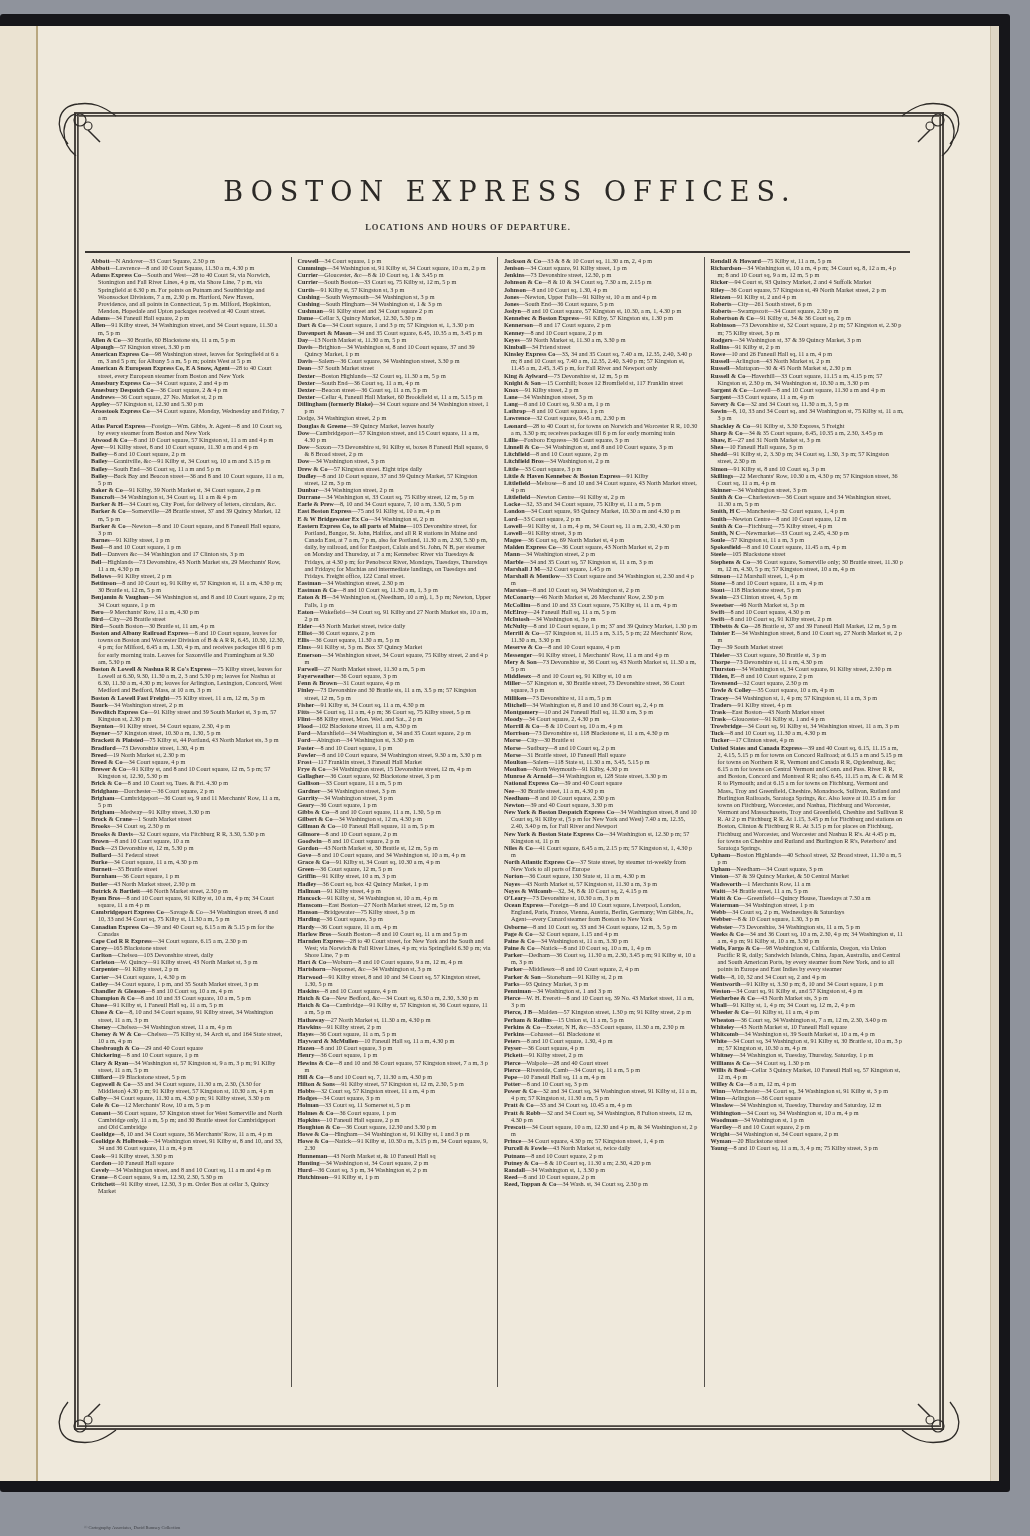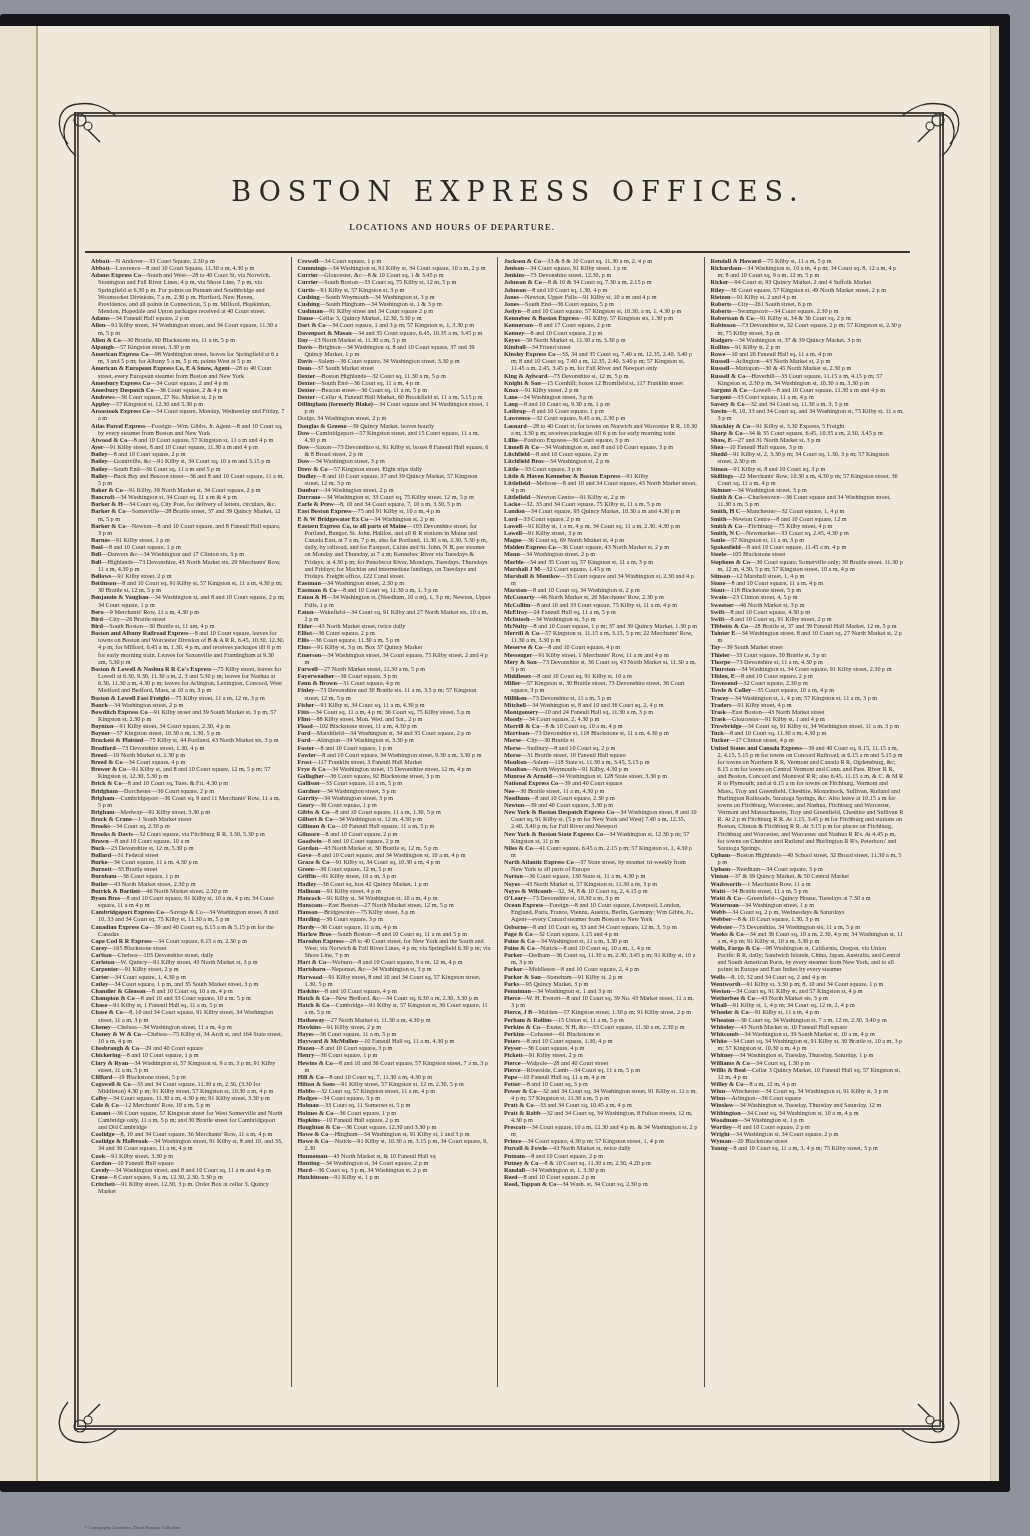--- a/index.html
+++ b/index.html
@@ -4,22 +4,22 @@
 <style>
   html,body{margin:0;padding:0;}
   body{width:1030px;height:1536px;background:#8f939c;position:relative;overflow:hidden;font-family:"Liberation Serif","DejaVu Serif",serif;}
   .cover{position:absolute;left:0;top:14px;width:1010px;height:1478px;background:#16161a;border-radius:3px;}
   .page-left{position:absolute;left:0;top:26px;width:36px;height:1455px;background:#ebe3d2;border-right:3px solid #b9a77f;}
   .page{position:absolute;left:38px;top:26px;width:952px;height:1455px;background:#efe9dc;}
   .page-edge{position:absolute;left:990px;top:26px;width:8px;height:1455px;background:#ded6c4;border-left:1px solid #c9bfa8;}
   .frame{position:absolute;left:74px;top:112px;width:870px;height:1318px;border:5px double #4a4540;box-sizing:border-box;}
   .frame-inner{position:absolute;left:78px;top:116px;width:862px;height:1310px;border:1px solid #6f6a62;box-sizing:border-box;}
   .corner{position:absolute;width:70px;height:70px;}
-  .title{position:absolute;left:88px;top:176px;width:860px;text-align:center;font-size:27px;letter-spacing:7px;color:#2c2a27;font-family:"DejaVu Serif",serif;}
-  .subtitle{position:absolute;left:80px;top:222px;width:744px;text-align:center;font-size:8.5px;letter-spacing:1px;font-weight:bold;color:#3b3835;}
+  .title{position:absolute;left:80px;top:176px;width:860px;text-align:center;font-size:27px;letter-spacing:7px;color:#2c2a27;font-family:"DejaVu Serif",serif;}
+  .subtitle{position:absolute;left:80px;top:222px;width:744px;text-align:center;font-size:8.5px;letter-spacing:1px;font-weight:bold;color:#3b3835;padding-left:16px;}
   .rule{position:absolute;left:85px;top:251px;width:825px;height:2px;background:#3a3632;}
   .columns{position:absolute;left:85px;top:257px;width:825px;height:1130px;display:flex;}
   .col{flex:1;padding:0 6px;border-right:1px solid #56524d;overflow:hidden;font-size:6.2px;line-height:7.15px;color:#2f2c29;}
   .col:last-child{border-right:none;}
   .entry{text-indent:-7px;padding-left:7px;margin:0;}
   .entry b{font-weight:bold;}
   .footer-credit{position:absolute;left:84px;top:1525px;font-size:4.5px;color:#3d3f45;}
 </style>
 </head>
 <body>

